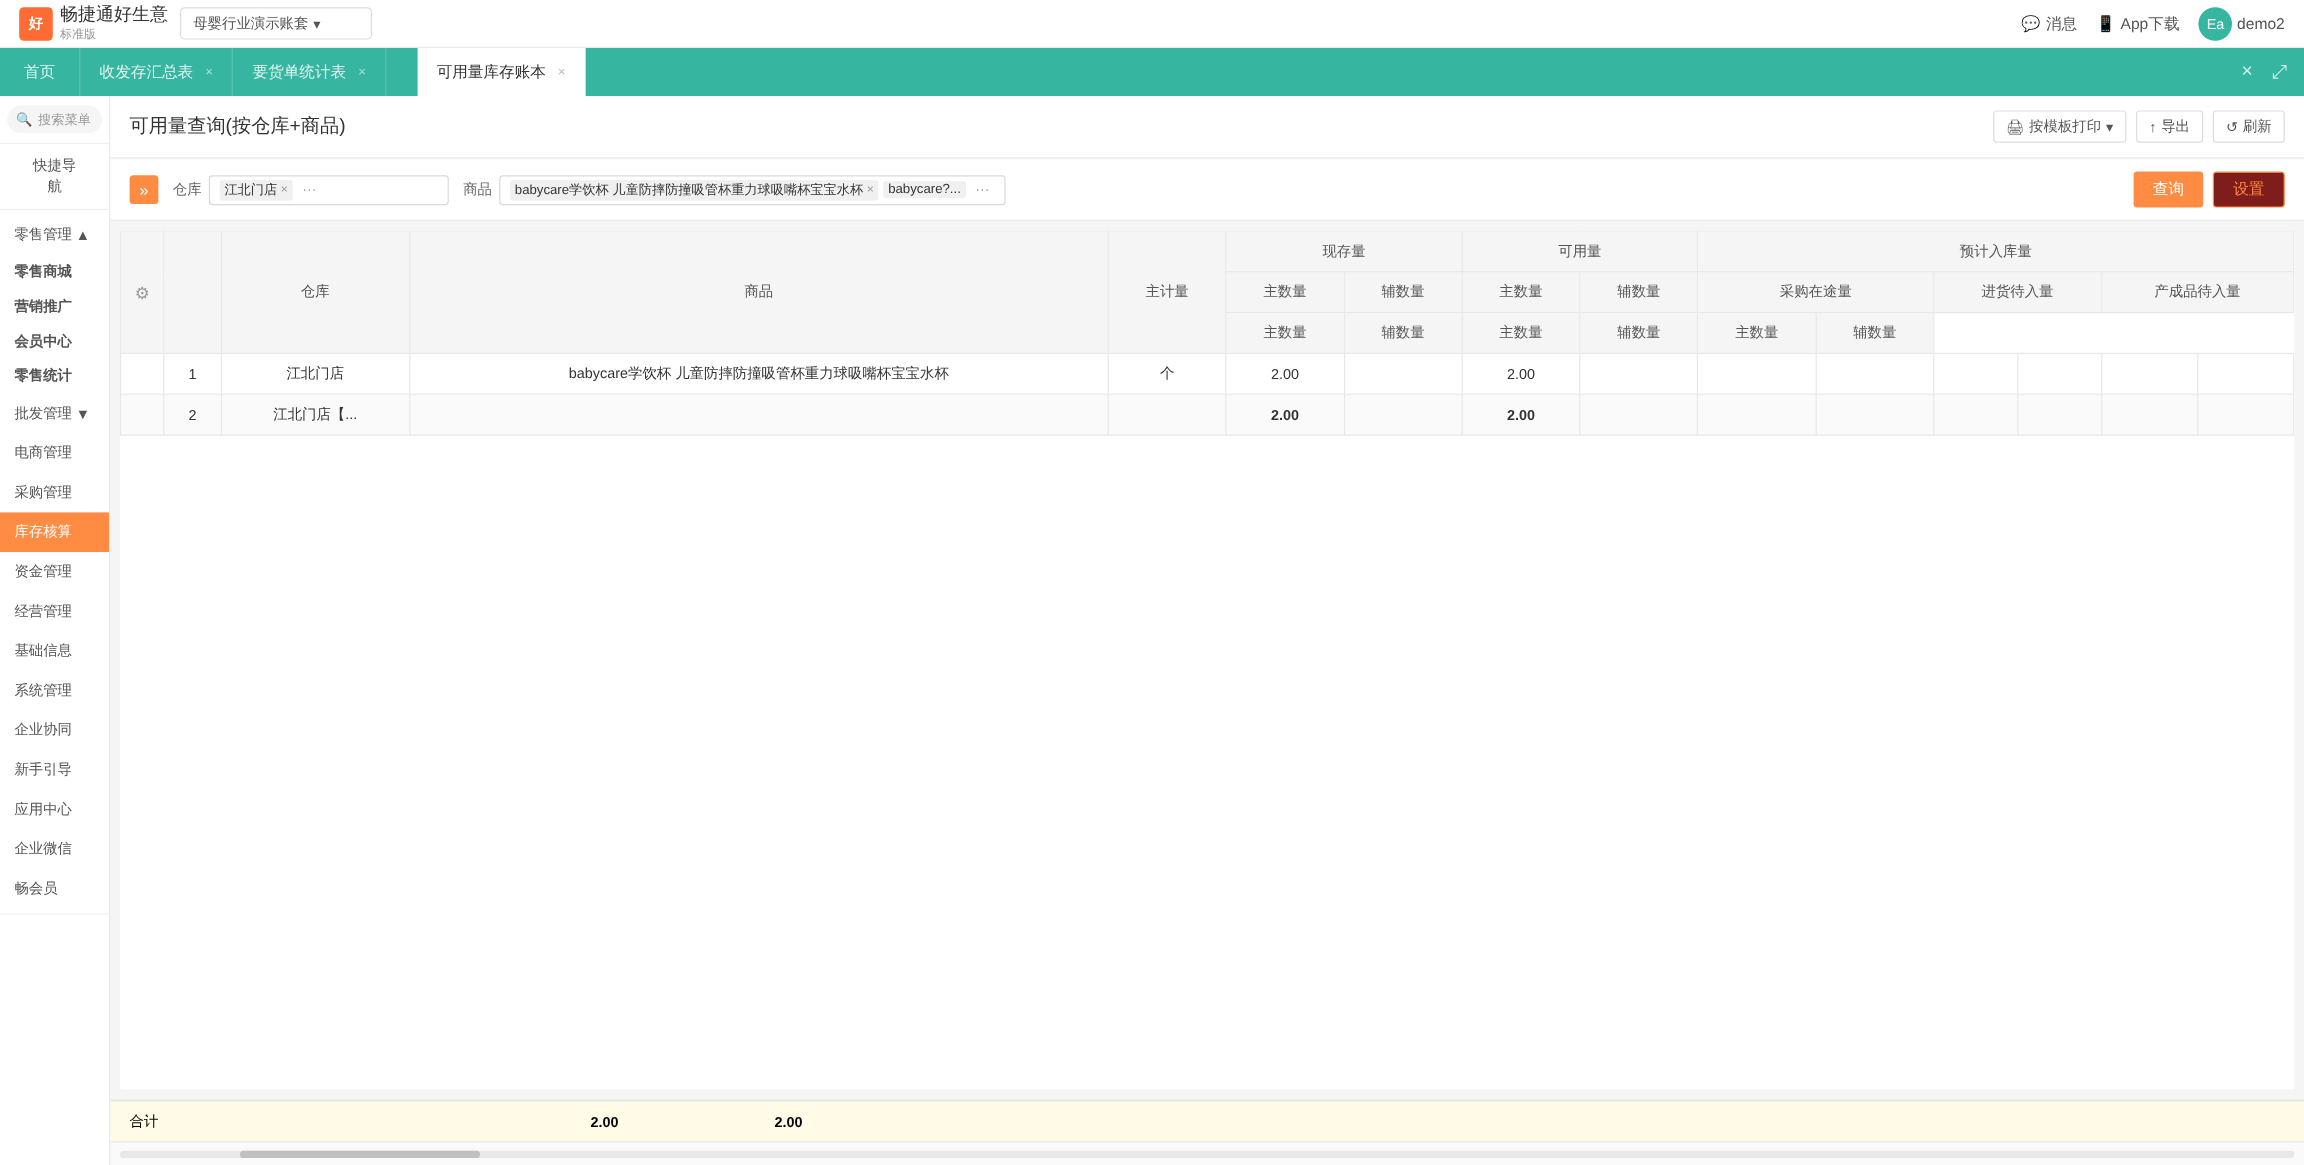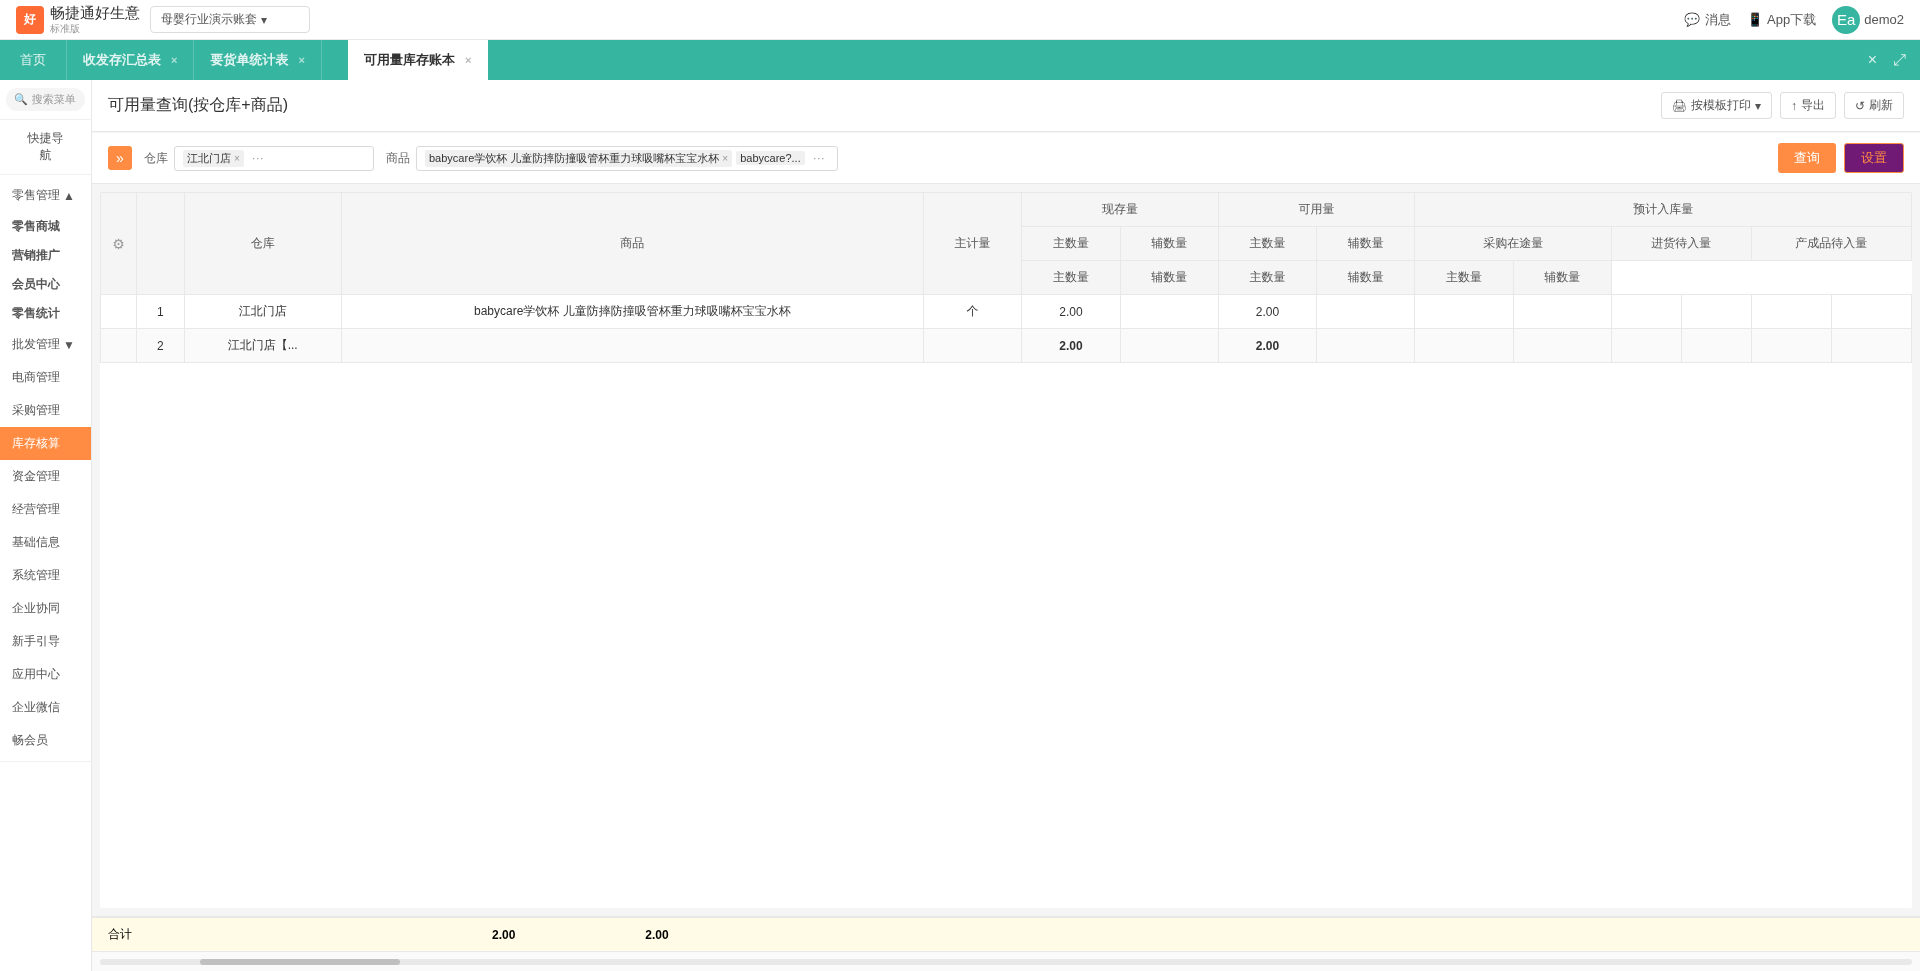--- a/index.html
+++ b/index.html
@@ -8,25 +8,25 @@
     
     .topbar { background: #fff; height: 40px; display: flex; align-items: center; justify-content: space-between; padding: 0 16px; border-bottom: 1px solid #e8e8e8; flex-shrink: 0; }
     .topbar-left { display: flex; align-items: center; gap: 10px; }
     .logo-area { display: flex; align-items: center; gap: 6px; }
     .logo-icon { width: 28px; height: 28px; background: #ff6b35; border-radius: 4px; display: flex; align-items: center; justify-content: center; color: white; font-size: 12px; font-weight: bold; }
     .logo-text { font-size: 15px; color: #333; line-height: 1.2; }
     .logo-subtext { font-size: 10px; color: #999; }
     .industry-selector { display: flex; align-items: center; gap: 4px; padding: 4px 10px; border: 1px solid #ddd; border-radius: 4px; cursor: pointer; color: #555; font-size: 12px; min-width: 160px; }
     .topbar-right { display: flex; align-items: center; gap: 16px; color: #555; font-size: 13px; }
     .topbar-right-item { display: flex; align-items: center; gap: 4px; cursor: pointer; }
-    .avatar { width: 28px; height: 28px; border-radius: 50%; background: #36b5a0; display: flex; align-items: center; justify-content: center; color: white; font-size: 15px; }
+    .avatar { width: 28px; height: 28px; border-radius: 50%; background: #36b5a0; display: flex; align-items: center; justify-content: center; color: white; font-size: 12px; }
 
     
     .nav-tabs { background: #36b5a0; height: 40px; display: flex; align-items: stretch; flex-shrink: 0; padding-left: 0; }
-    .nav-tab { display: flex; align-items: center; padding: 0 16px; cursor: pointer; color: rgba(255,255,255,0.85); font-size: 13px; gap: 6px; border-right: 1px solid rgba(255,255,255,0.2); position: relative; white-space: nowrap; font-weight: bold; }
+    .nav-tab { display: flex; align-items: center; padding: 0 16px; cursor: pointer; color: rgba(255,255,255,0.85); font-size: 13px; gap: 6px; border-right: 1px solid rgba(255,255,255,0.2); position: relative; white-space: nowrap; }
     .nav-tab.active { background: #fff; color: #333; margin-left: 26px; }
     .nav-tab.home { padding: 0 20px; font-weight: 500; }
     .nav-tab .close-btn { font-size: 11px; opacity: 0.7; margin-left: 4px; }
     .nav-tab.active .close-btn { color: #999; }
     .nav-tab-actions { margin-left: auto; display: flex; align-items: center; padding-right: 8px; gap: 4px; }
     .nav-action-btn { color: rgba(255,255,255,0.8); cursor: pointer; padding: 4px 6px; font-size: 16px; }
 
     
     .main-layout { display: flex; flex: 1; overflow: hidden; }
 
@@ -54,21 +54,21 @@
     .filter-bar { background: #fff; padding: 10px 16px; display: flex; align-items: center; gap: 12px; flex-shrink: 0; border-bottom: 1px solid #e8e8e8; margin-top: 1px; }
     .filter-expand-btn { width: 24px; height: 24px; background: #ff8c42; color: white; border: none; border-radius: 3px; cursor: pointer; display: flex; align-items: center; justify-content: center; font-size: 14px; flex-shrink: 0; }
     .filter-field { display: flex; align-items: center; gap: 6px; font-size: 12px; }
     .filter-label { color: #666; white-space: nowrap; }
     .filter-input { display: flex; align-items: center; gap: 4px; border: 1px solid #d9d9d9; border-radius: 3px; padding: 3px 8px; background: #fff; min-width: 200px; flex-wrap: wrap; }
     .filter-tag { background: #f0f0f0; border-radius: 2px; padding: 1px 4px; font-size: 11px; color: #333; display: flex; align-items: center; gap: 3px; }
     .filter-tag-close { color: #999; cursor: pointer; font-size: 10px; }
     .filter-dots { color: #999; cursor: pointer; padding: 0 4px; }
     .filter-actions { margin-left: auto; display: flex; gap: 8px; }
     .btn-query { background: #ff8c42; color: white; border: none; padding: 5px 16px; border-radius: 3px; cursor: pointer; font-size: 13px; }
-    .btn-settings { background: #701a75; color: #ff8c42; border: 1px solid #ff8c42; padding: 5px 16px; border-radius: 3px; cursor: pointer; font-size: 13px; }
+    .btn-settings { background: #7f1d1d; color: #ff8c42; border: 1px solid #ff8c42; padding: 5px 16px; border-radius: 3px; cursor: pointer; font-size: 13px; }
 
     
     .table-container { flex: 1; overflow: auto; padding: 0; margin: 8px; background: #fff; border-radius: 2px; }
     .data-table { width: 100%; border-collapse: collapse; font-size: 12px; }
     .data-table th { background: #f5f5f5; padding: 8px 10px; text-align: center; border: 1px solid #e8e8e8; color: #555; font-weight: normal; white-space: nowrap; }
     .data-table td { padding: 8px 10px; text-align: center; border: 1px solid #e8e8e8; color: #333; }
     .settings-col { width: 36px; }
     .gear-icon { font-size: 14px; color: #999; cursor: pointer; }
     .col-num { color: #999; }
     .bold { font-weight: bold; }

